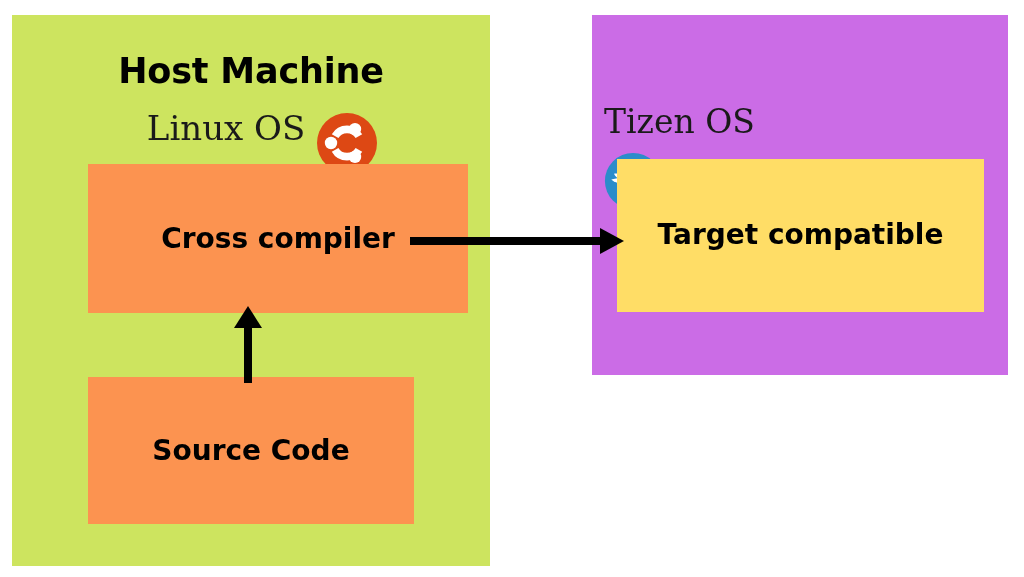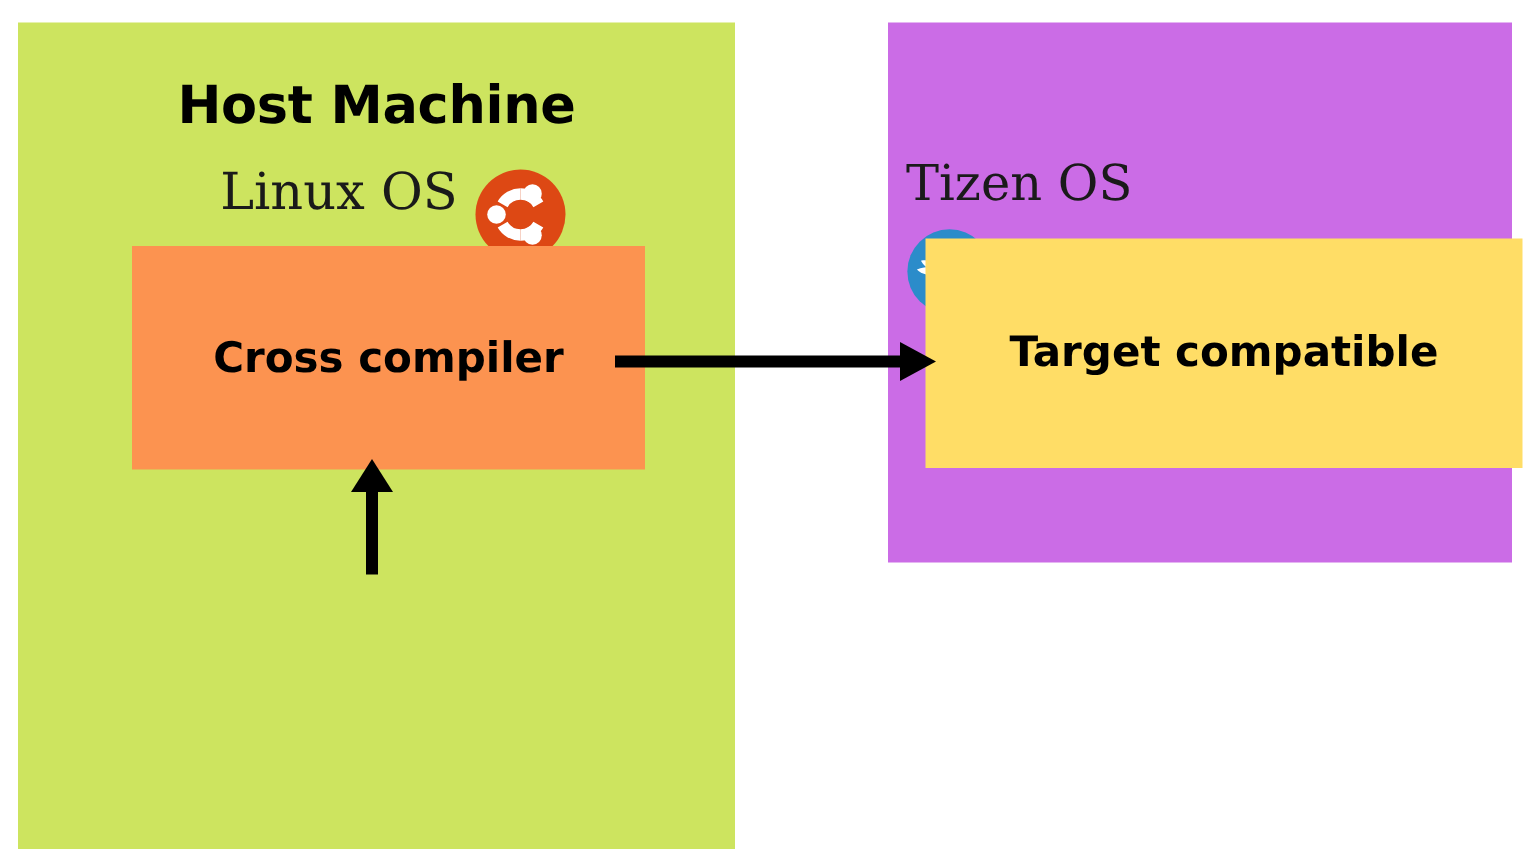--- a/index.html
+++ b/index.html
@@ -101,37 +101,37 @@
     align-items: center;
     justify-content: center;
     text-align: center;
     font-family: "DejaVu Sans", sans-serif;
     font-weight: bold;
     color: #000000;
   }
   .box-cross-compiler {
     left: 88px;
     top: 164px;
-    width: 342px;
+    width: 380px;
     height: 149px;
     background: #fc9350;
     font-size: 28px;
   }
   .box-source-code {
     left: 88px;
     top: 377px;
     width: 326px;
     height: 147px;
     background: #fc9350;
     font-size: 28px;
   }
   .box-target-binary {
     left: 617px;
     top: 159px;
-    width: 398px;
+    width: 367px;
     height: 153px;
     background: #ffdd66;
     font-size: 28px;
     line-height: 1.95;
     padding: 0 14px;
   }
 
   
   .arrow {
     position: absolute;
@@ -174,20 +174,21 @@
             <circle cx="40.0" cy="18.1" r="6.2"></circle>
             <circle cx="40.0" cy="45.9" r="6.2"></circle>
           </g>
         </svg>
       </span>
     </div>
   </div>
 
   <div class="box box-cross-compiler">Cross compiler</div>
 
+  <div class="box box-source-code">Source Code</div>
 
   <div class="panel panel-target">
 
 
     <div class="os-line">
       <span class="os-name">Tizen OS</span>
       <span class="os-logo">
         <svg width="62" height="62" viewBox="0 0 64 64" aria-hidden="true">
           <circle cx="32" cy="32" r="29" fill="#2b8cca"></circle>
           <g fill="#ffffff" transform="translate(32,32)">

